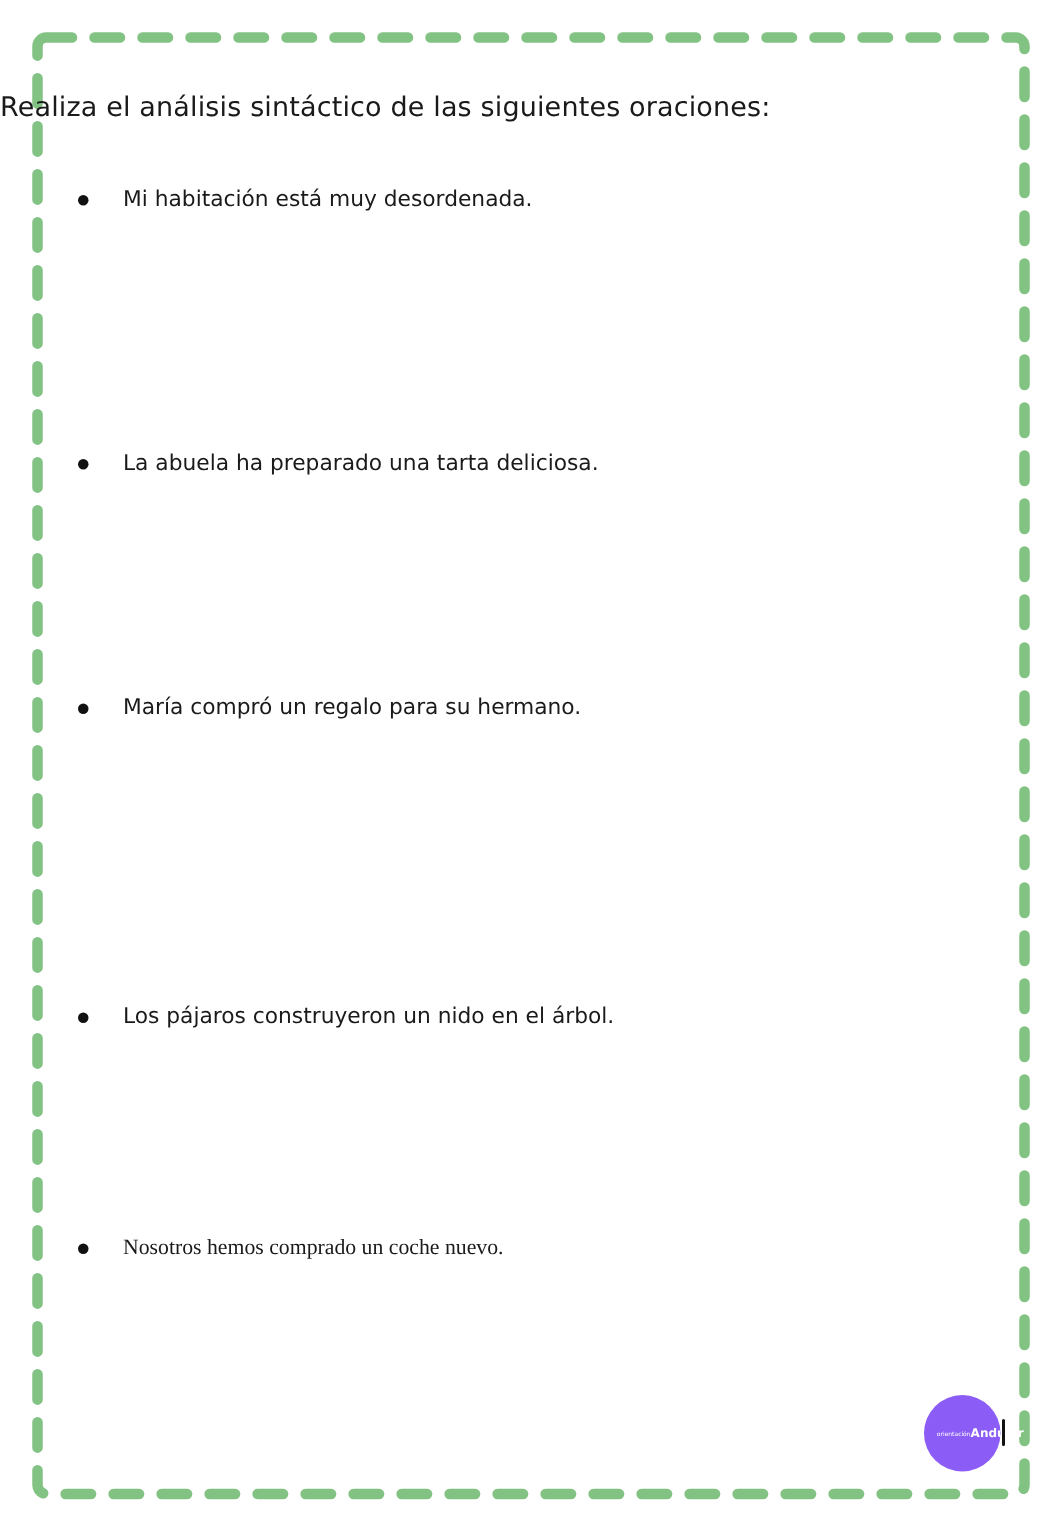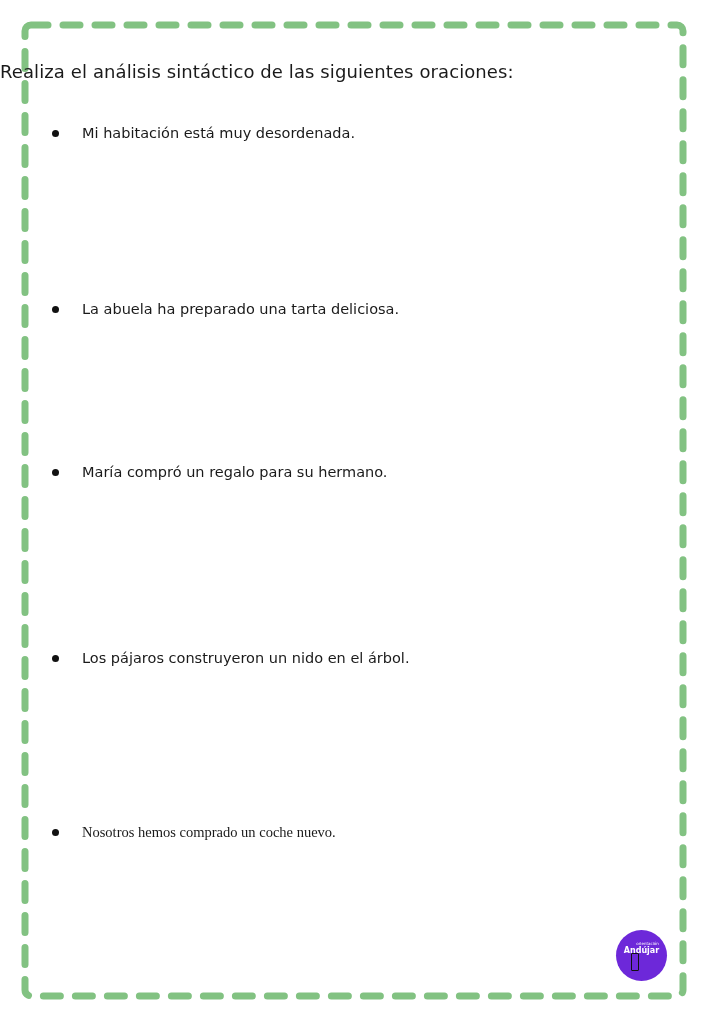--- a/index.html
+++ b/index.html
@@ -4,21 +4,21 @@
 <style>
   html, body { margin: 0; padding: 0; background: #ffffff; }
   body { width: 709px; height: 1024px; position: relative; overflow: hidden;
          font-family: "DejaVu Sans", sans-serif; color: #1a1a1a; }
   .frame { position: absolute; left: 0; top: 0; width: 709px; height: 1024px; }
   .title { position: absolute; left: 0; width: 709px; top: 45px; text-align: left;
            font-size: 18px; letter-spacing: 0.1px; margin-top: 16px; }
   .item { position: absolute; left: 52px; display: flex; align-items: center; font-size: 14.5px; margin-top: 17px; }
   .bullet { width: 7px; height: 7px; border-radius: 50%; background: #111; margin-right: 23px; }
   .logo { position: absolute; left: 616px; top: 930px; width: 51px; height: 51px; border-radius: 50%;
-          background: #6d28d9; display: flex; flex-direction: column; align-items: center; justify-content: center;
+          background: #8b5cf6; display: flex; flex-direction: row; align-items: center; justify-content: center;
           color: #fff; }
   .logo .small { font-size: 4px; line-height: 5px; margin-left: 12px; }
   .logo .big { font-size: 8px; line-height: 9px; font-weight: bold; }
   .logo .pencil { width: 6px; height: 16px; border: 1.5px solid #111; border-radius: 1px; margin-left: -14px; margin-top: -2px; }
 </style>
 </head>
 <body>
 
 <svg class="frame" viewBox="0 0 709 1024" xmlns="http://www.w3.org/2000/svg">
   <rect x="25" y="25" width="658" height="971" rx="6" ry="6" fill="none" stroke="#82c282" stroke-width="7" stroke-linecap="round" stroke-dasharray="17 15"></rect>
@@ -31,21 +31,21 @@
   <span>Mi habitación está muy desordenada.</span>
 </div>
 <div class="item" style="top:284px;">
   <span class="bullet"></span>
   <span>La abuela ha preparado una tarta deliciosa.</span>
 </div>
 <div class="item" style="top:447px;">
   <span class="bullet"></span>
   <span>María compró un regalo para su hermano.</span>
 </div>
-<div class="item" style="top:633px;">
+<div class="item" style="top:653px;">
   <span class="bullet"></span>
   <span>Los pájaros construyeron un nido en el árbol.</span>
 </div>
 <div class="item" style="top:807px;font-family:Liberation Serif, serif;">
   <span class="bullet"></span>
   <span>Nosotros hemos comprado un coche nuevo.</span>
 </div>
 
 <div class="logo">
   <span class="small">orientación</span>

